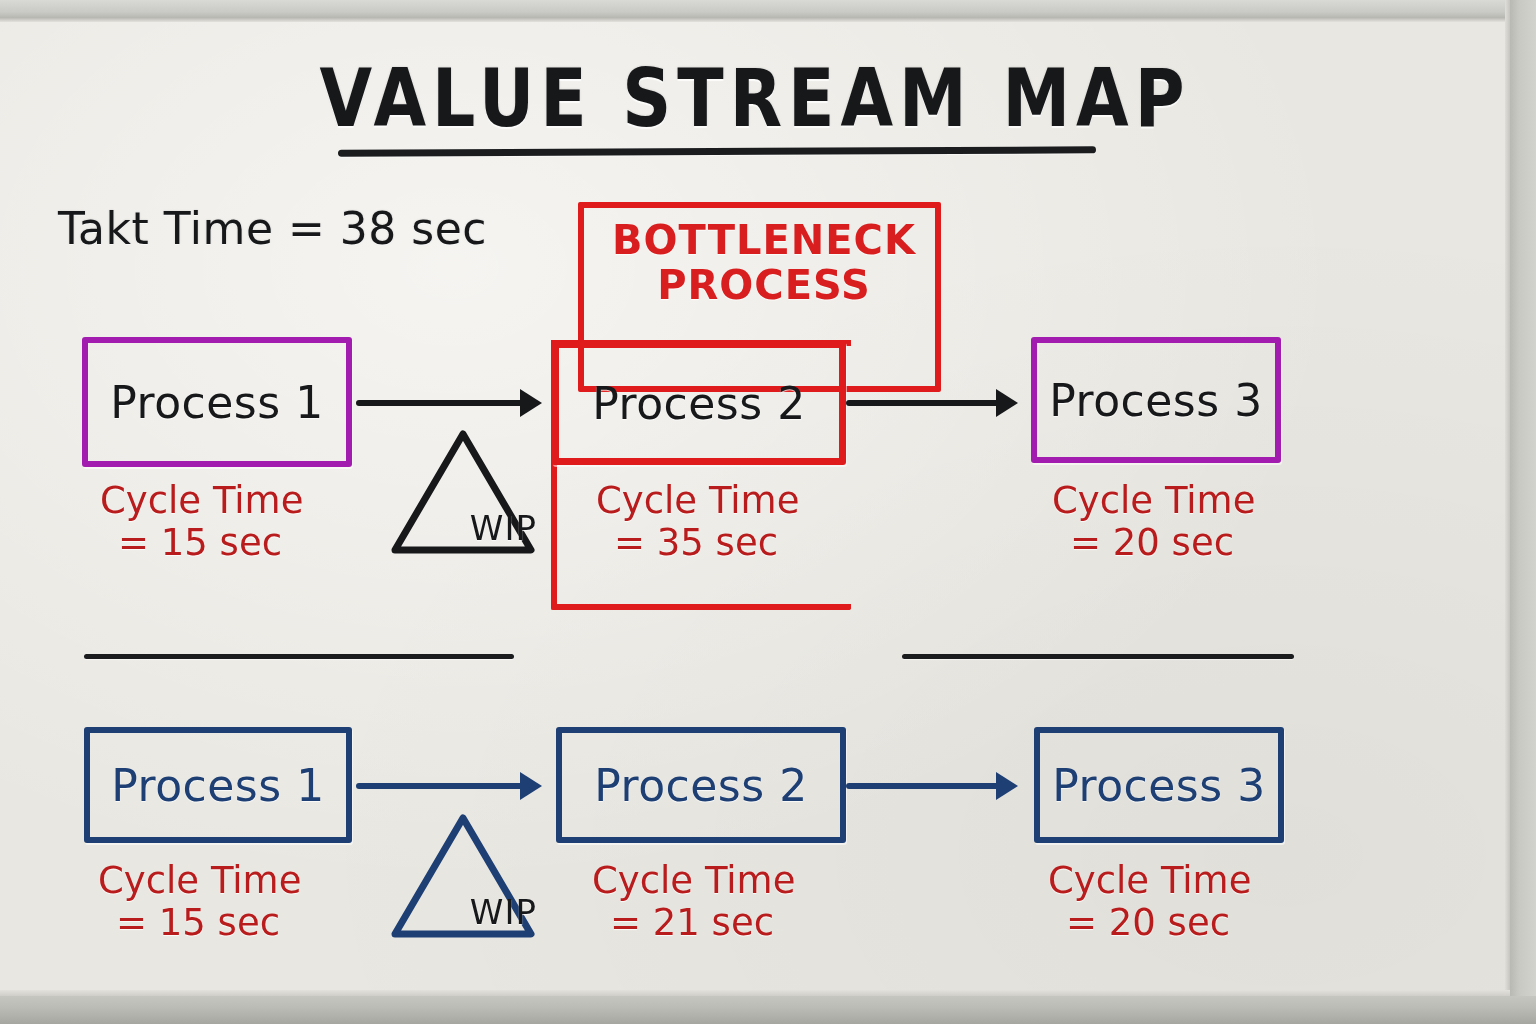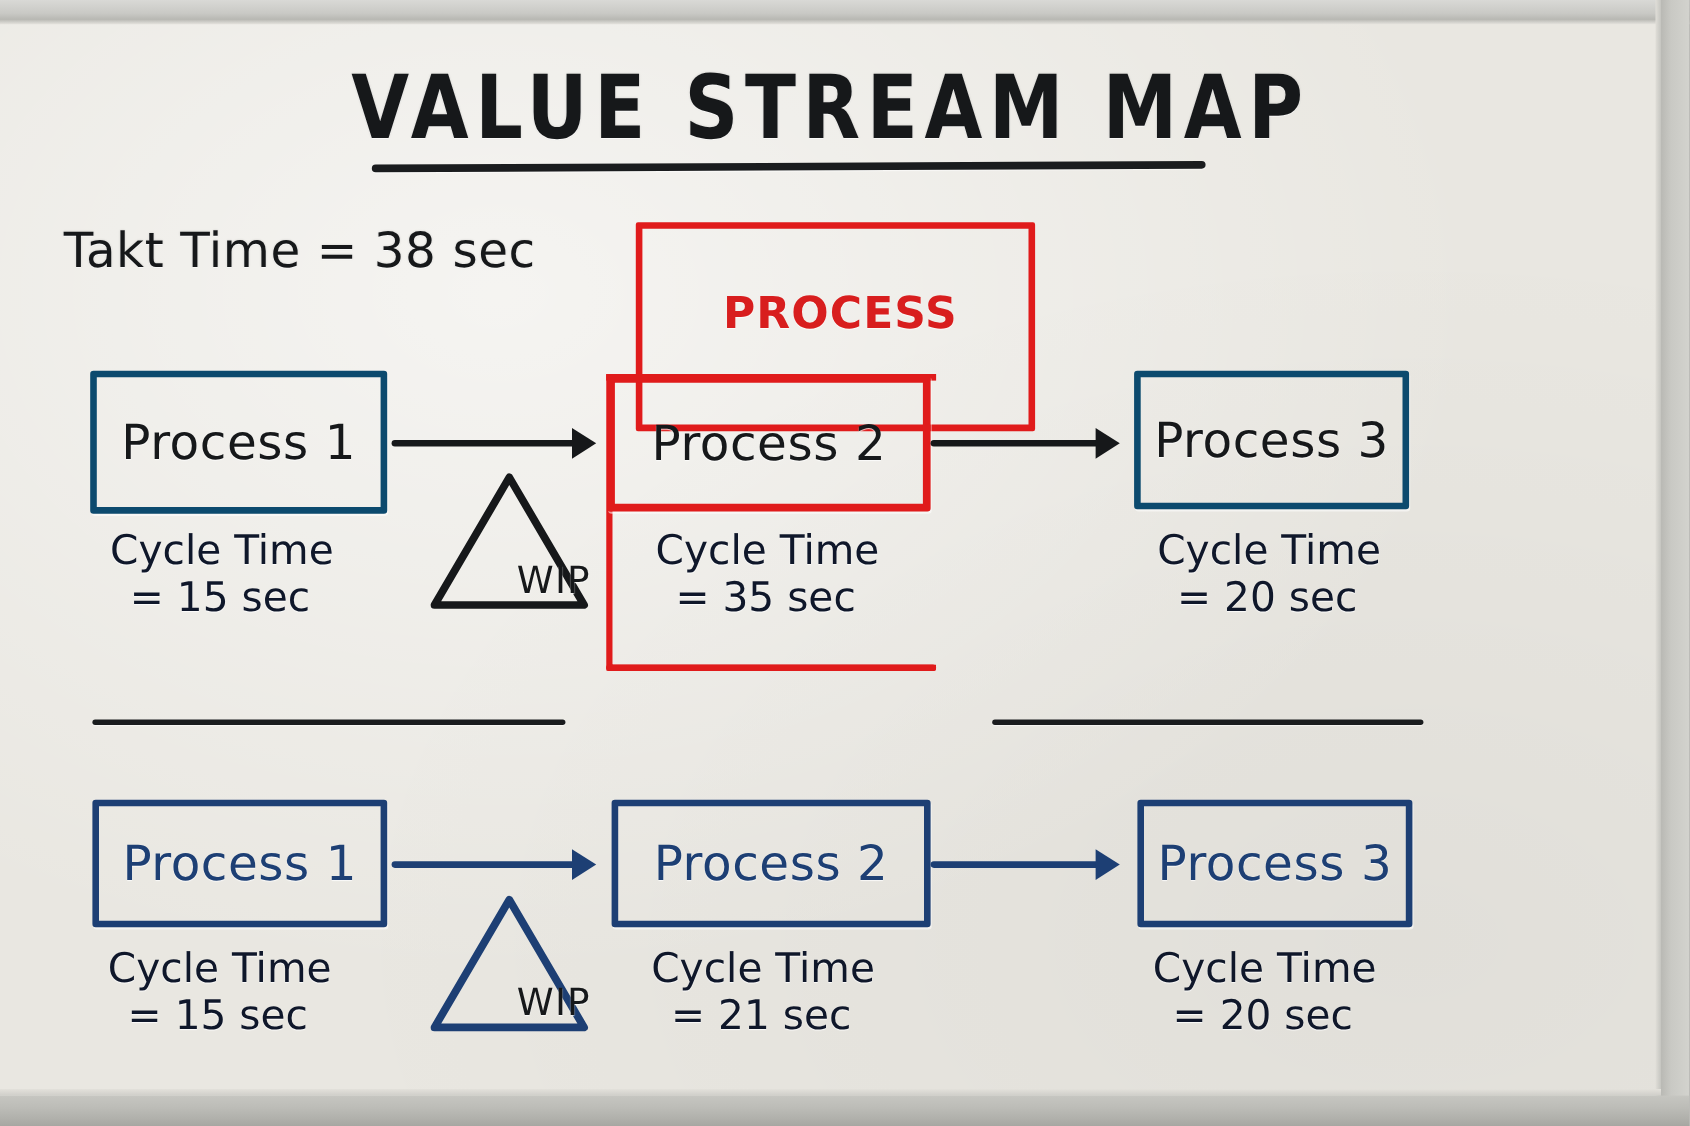--- a/index.html
+++ b/index.html
@@ -96,21 +96,21 @@
   
   #takt {
     left: 58px; top: 203px;
     font-size: 44px;
   }
 
   
   .pbox {
     position: absolute;
     box-sizing: border-box;
-    border: 6px solid #0c4a6e;
+    border: 6px solid #a21caf;
     background: transparent;
     display: flex;
     align-items: center;
     justify-content: center;
     border-radius: 3px;
     box-shadow: 1px 2px 0 rgba(255,255,255,0.55);
   }
   .pbox .plabel {
     font-size: 44px;
     color: #16181a;
@@ -119,21 +119,21 @@
   }
   .pbox.blue { border-color: #1d3f74; }
   .pbox.blue .plabel { color: #1d3f74; }
   .pbox.redbox { border-color: #e01b1b; border-width: 7px; }
 
   
   .cycle {
     position: absolute;
     font-size: 37px;
     line-height: 1.02;
-    color: #0f172a;
+    color: #b91c1c;
     text-shadow: 0 1px 1px rgba(255,255,255,0.85);
   }
   .cycle .l2 { display: block; padding-left: 18px; margin-top: 4px; }
 
   
   .arrow {
     position: absolute;
     height: 6px;
     background: #16181a;
     border-radius: 3px;
@@ -228,21 +228,21 @@
 
   <div class="surface"></div>
 
   <div class="ink" id="title">VALUE STREAM MAP</div>
   <div id="title-underline"></div>
 
   <div class="ink" id="takt">Takt Time = 38 sec</div>
 
   <div id="red-callout"></div>
   <div class="ink red" id="red-callout-text">
-    <br>
+    <span>BOTTLENECK</span><br>
     <span>PROCESS</span>
   </div>
   <div id="red-highlight"></div>
   <div id="red-highlight-top"></div>
   <div id="red-highlight-bottom"></div>
 
   <div class="pbox" style="left:82px; top:337px; width:270px; height:130px;">
     <span class="plabel">Process 1</span>
   </div>
   <div class="cycle" style="left:100px; top:482px;">

